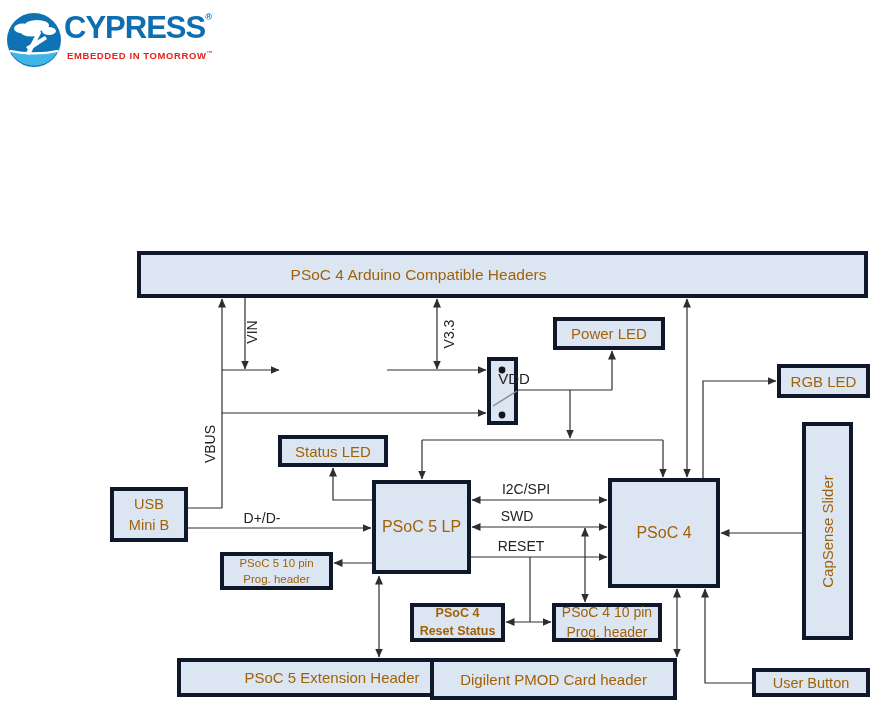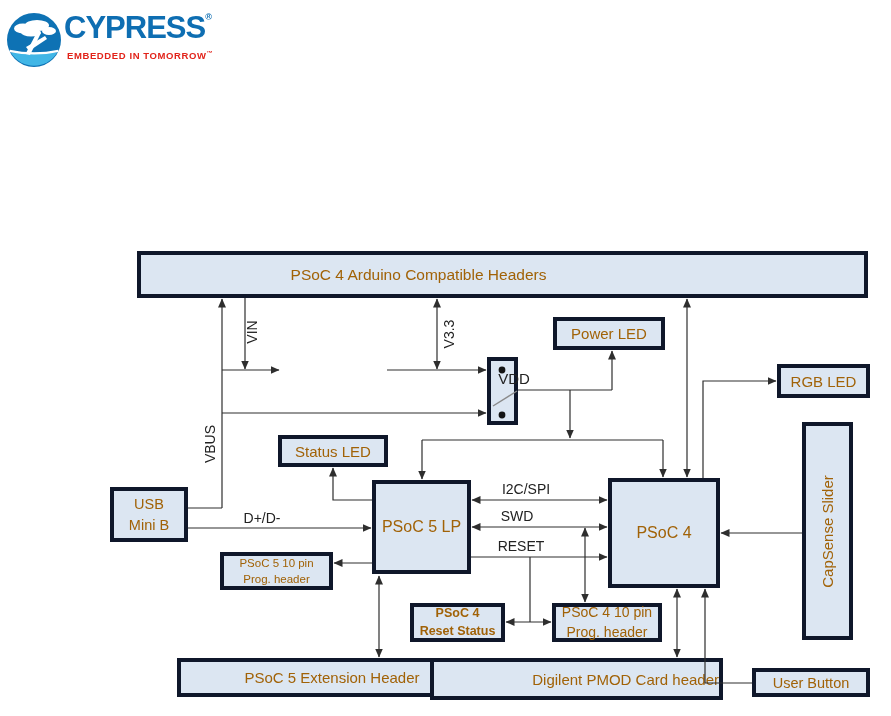--- a/index.html
+++ b/index.html
@@ -17,21 +17,21 @@
   #b-rgbled{left:777px;top:364px;width:93px;height:34px;}
   #b-statusled{left:278px;top:435px;width:110px;height:32px;}
   #b-usb{left:110px;top:487px;width:78px;height:55px;font-size:14.5px;}
   #b-psoc5{left:372px;top:480px;width:99px;height:94px;font-size:16px;align-items:center;}
   #b-psoc4{left:608px;top:478px;width:112px;height:110px;font-size:16px;}
   #b-switch{left:487px;top:357px;width:31px;height:68px;}
   #b-psoc5prog{left:220px;top:552px;width:113px;height:38px;font-size:11.5px;}
   #b-psoc4reset{left:410px;top:603px;width:95px;height:39px;font-size:12.5px;font-weight:600;}
   #b-psoc4prog{left:552px;top:603px;width:110px;height:39px;font-size:14px;}
   #b-psoc5ext{left:177px;top:658px;width:274px;height:39px;padding-left:36px;}
-  #b-pmod{left:430px;top:658px;width:293px;height:42px;justify-content:flex-end;}
+  #b-pmod{left:430px;top:658px;width:247px;height:42px;}
   #b-capsense{left:802px;top:422px;width:51px;height:218px;}
   #b-userbtn{left:752px;top:668px;width:118px;height:29px;font-size:14.5px;}
   .vtext{transform:rotate(-90deg);white-space:nowrap;font-size:15px;}
 
   
   .wlabel{position:absolute;display:flex;align-items:center;justify-content:center;
           font-size:14px;color:#222;white-space:nowrap;}
   .wlabel.rot{transform:rotate(-90deg);}
   #wl-vin{left:222px;top:322px;width:60px;height:20px;}
   #wl-v33{left:419px;top:324px;width:60px;height:20px;}

